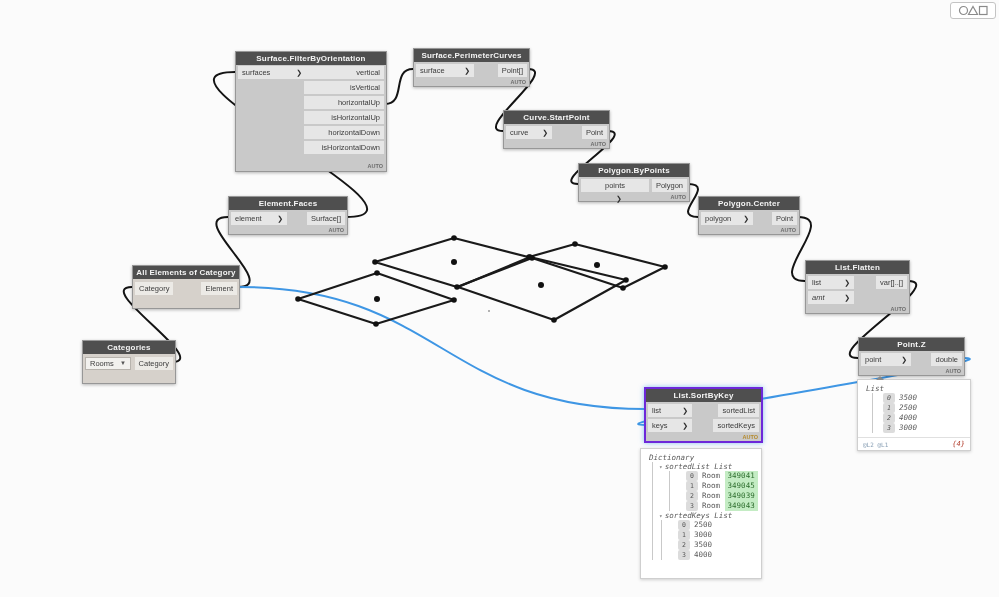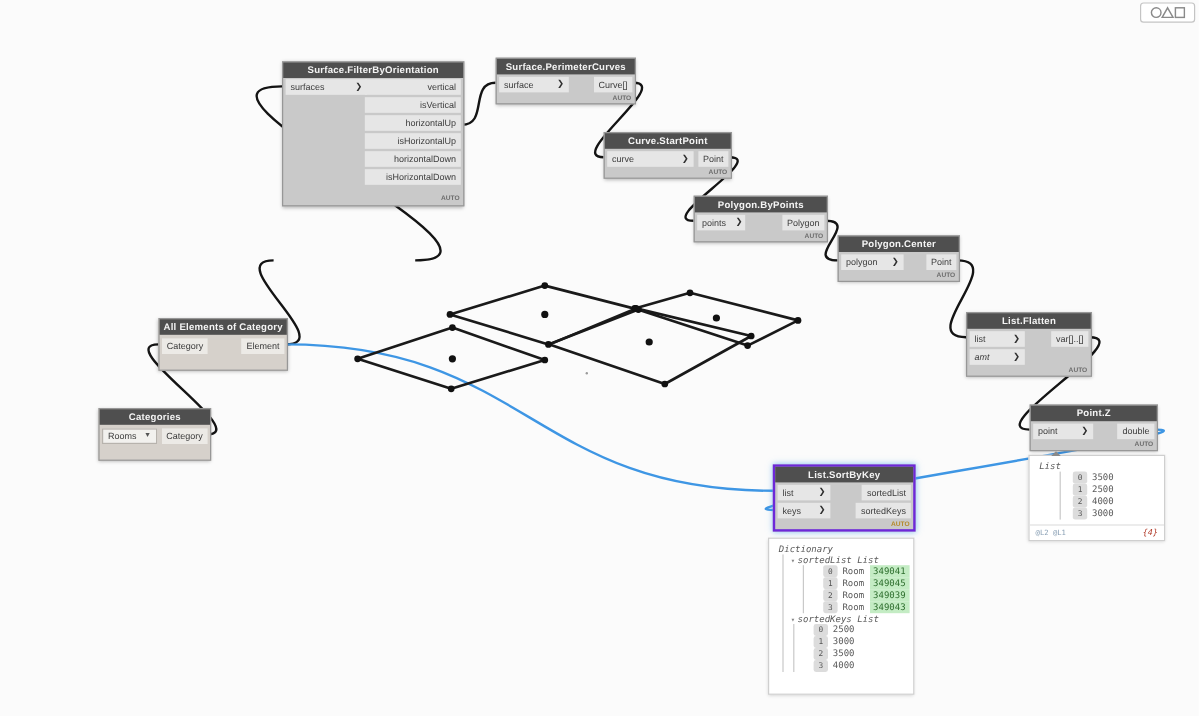--- a/index.html
+++ b/index.html
@@ -133,45 +133,45 @@
   </div>
 
   <div class="node" style="left:413px;top:48px;width:115px;">
     <div class="node-header">Surface.PerimeterCurves</div>
     <div class="node-body">
       <div class="prow">
         <div class="chip in-chip" style="width:58px;">
           <span>surface</span>
             <span class="arrow">❯</span>
         </div>
-        <div class="chip out-chip">Curve[]</div>
+        <div class="chip out-chip">Point[]</div>
       </div>
       <span class="auto-badge">AUTO</span>
     </div>
   </div>
 
   <div class="node" style="left:503px;top:110px;width:105px;">
     <div class="node-header">Curve.StartPoint</div>
     <div class="node-body">
       <div class="prow">
-        <div class="chip in-chip" style="width:72px;">
+        <div class="chip in-chip" style="width:46px;">
           <span>curve</span>
             <span class="arrow">❯</span>
         </div>
         <div class="chip out-chip">Point</div>
       </div>
       <span class="auto-badge">AUTO</span>
     </div>
   </div>
 
   <div class="node" style="left:578px;top:163px;width:110px;">
     <div class="node-header">Polygon.ByPoints</div>
     <div class="node-body">
       <div class="prow">
-        <div class="chip in-chip" style="width:40px;">
+        <div class="chip in-chip" style="width:68px;flex-direction:column;">
           <span>points</span>
             <span class="arrow">❯</span>
         </div>
         <div class="chip out-chip">Polygon</div>
       </div>
       <span class="auto-badge">AUTO</span>
     </div>
   </div>
 
   <div class="node" style="left:698px;top:196px;width:100px;">
@@ -215,20 +215,33 @@
         <div class="chip in-chip" style="width:50px;">
           <span>point</span>
             <span class="arrow">❯</span>
         </div>
         <div class="chip out-chip">double</div>
       </div>
       <span class="auto-badge">AUTO</span>
     </div>
   </div>
 
+  <div class="node" style="left:228px;top:196px;width:118px;">
+    <div class="node-header">Element.Faces</div>
+    <div class="node-body">
+      <div class="prow">
+        <div class="chip in-chip" style="width:56px;">
+          <span>element</span>
+            <span class="arrow">❯</span>
+        </div>
+        <div class="chip out-chip">Surface[]</div>
+      </div>
+      <span class="auto-badge">AUTO</span>
+    </div>
+  </div>
 
   <div class="node ui" style="left:132px;top:265px;width:106px;">
     <div class="node-header">All Elements of Category</div>
     <div class="node-body">
       <div class="prow" style="height:16px;">
         <div class="chip" style="background:#eceae6;">Category</div>
         <div class="chip out-chip" style="background:#eceae6;">Element</div>
       </div>
     </div>
   </div>
@@ -264,21 +277,21 @@
         <div class="chip out-chip">sortedKeys</div>
       </div>
       <span class="auto-badge" style="color:#b58a2a;">AUTO</span>
     </div>
   </div>
 
   <div class="preview" style="left:857px;top:379px;width:112px;">
     <div class="notch"></div>
     <div class="tree">
       <div class="root">List</div>
-      <div class="guide" style="margin-left:17px;">
+      <div class="guide" style="margin-left:6px;font-style:italic;">
         <div class="titem" style="margin-left:10px;"><span class="idx">0</span><span>3500</span></div>
         <div class="titem" style="margin-left:10px;"><span class="idx">1</span><span>2500</span></div>
         <div class="titem" style="margin-left:10px;"><span class="idx">2</span><span>4000</span></div>
         <div class="titem" style="margin-left:10px;"><span class="idx">3</span><span>3000</span></div>
       </div>
     </div>
     <div class="pz-bottom">
       <span class="levels">@L2 @L1</span>
       <span class="count">{4}</span>
     </div>

